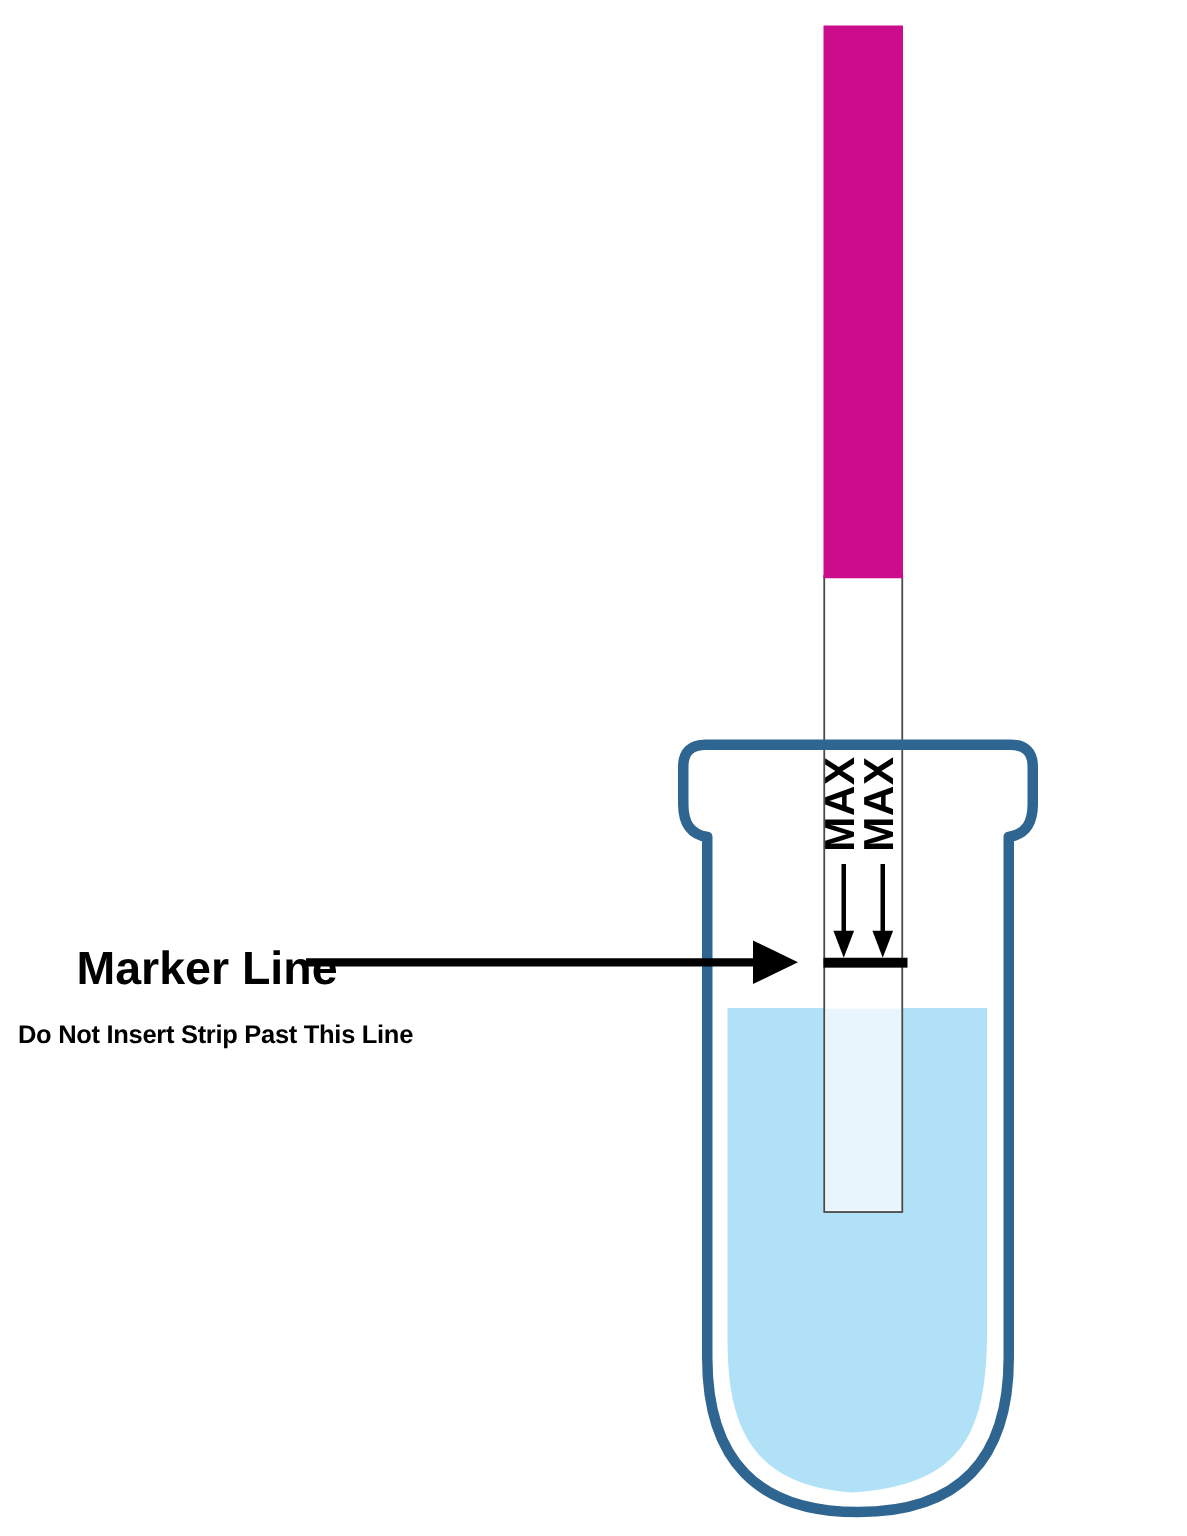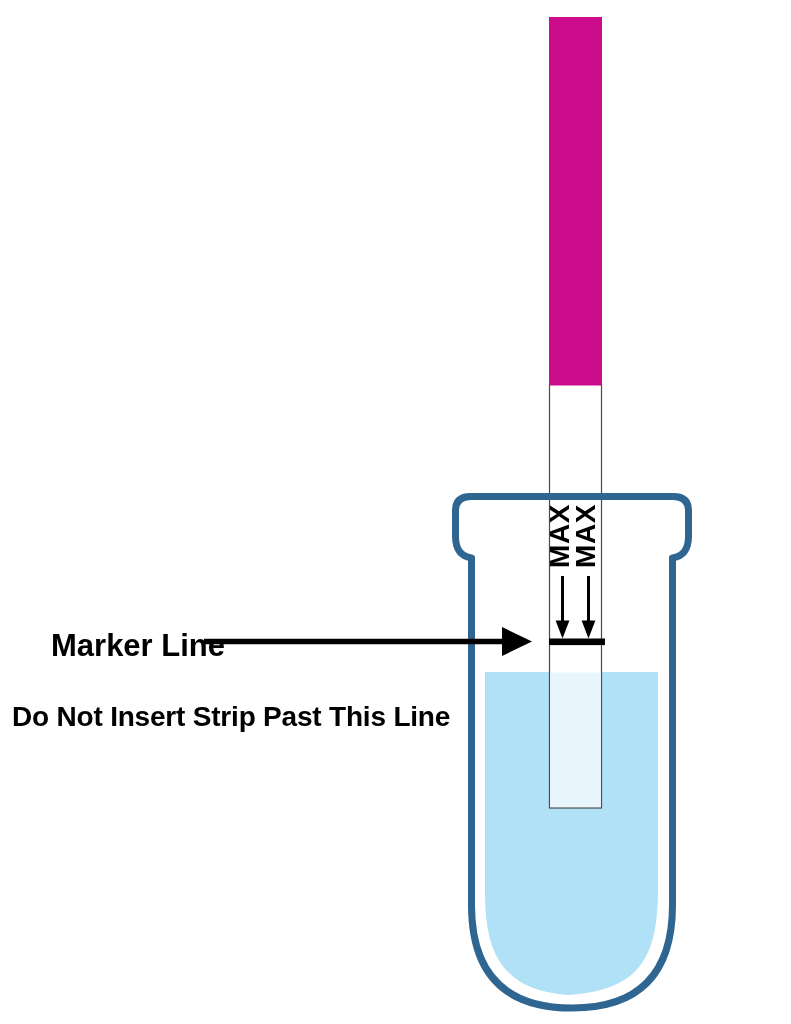--- a/index.html
+++ b/index.html
@@ -31,22 +31,22 @@
   }
   .label-title {
     left: 18px;
     top: 630px;
     font-size: 31px;
     letter-spacing: 0px;
     margin-left: 33px;
   }
   .label-instruction {
     left: 12px;
-    top: 703px;
-    font-size: 28px;
+    top: 681px;
+    font-size: 17px;
     letter-spacing: -0.2px;
     text-align: center;
   }
   .label-max {
     width: 70px;
     height: 32px;
     font-size: 28px;
     letter-spacing: 0.5px;
     text-align: center;
     transform: rotate(-90deg);

